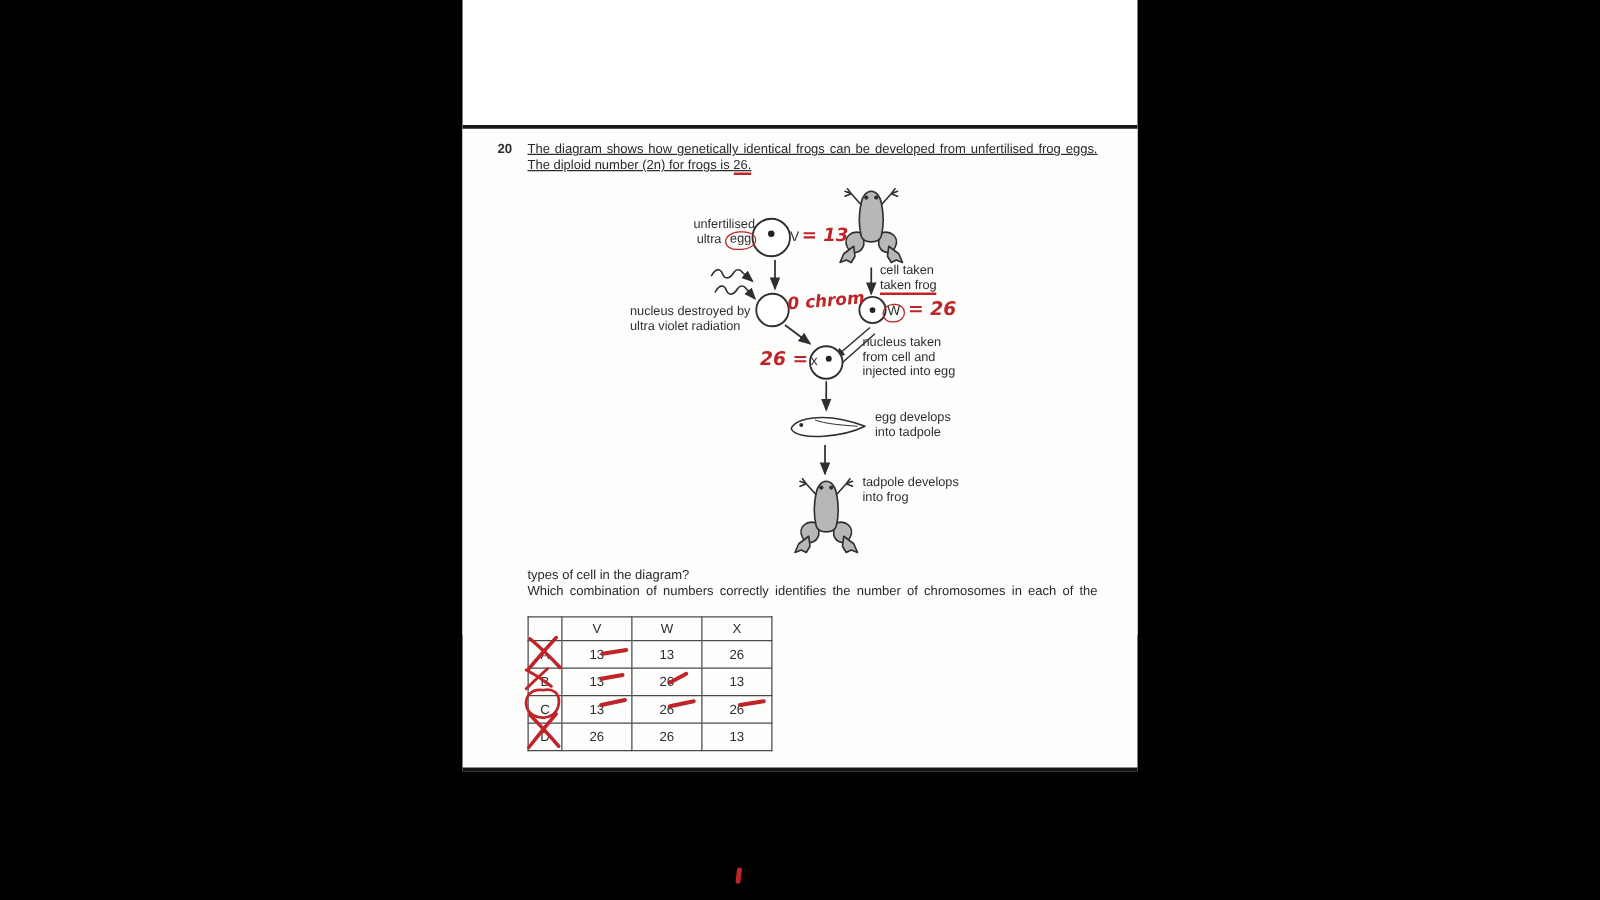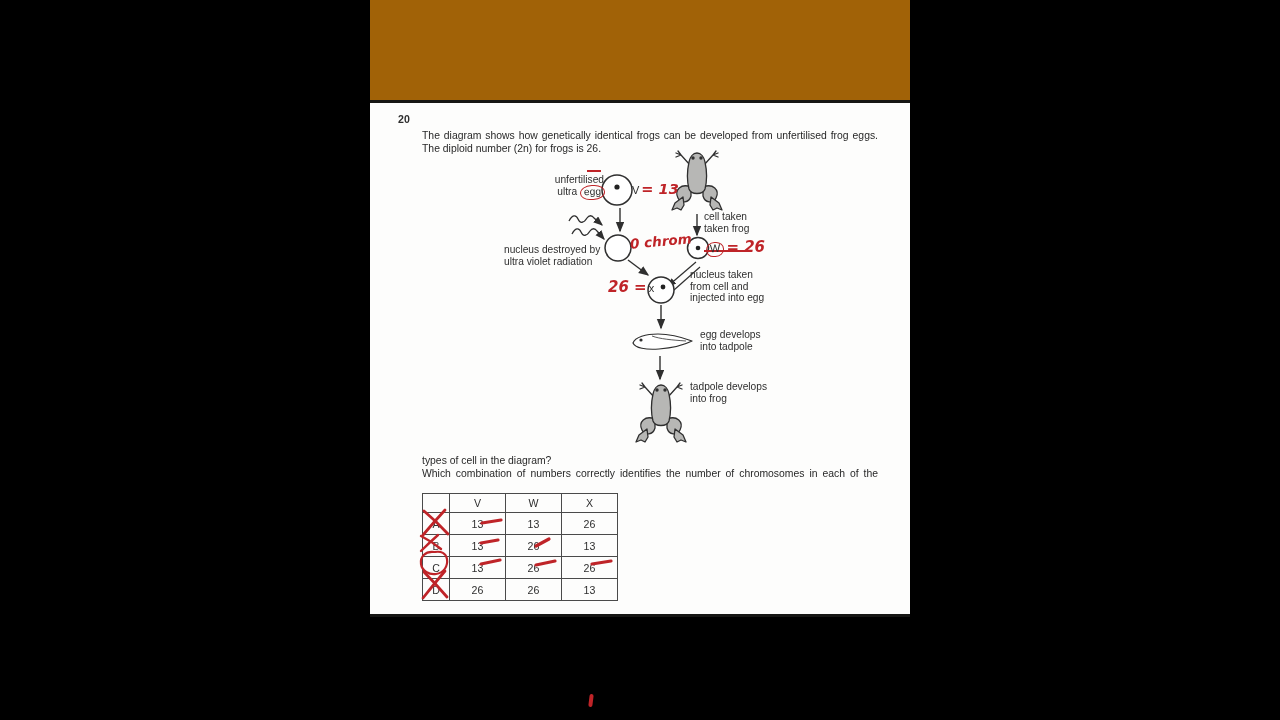--- a/index.html
+++ b/index.html
@@ -2,30 +2,30 @@
 <html><head>
 <meta charset="utf-8">
 <style>
   :root{
     --red:#bf2428;
     --ink:#2e2e2e;
   }
   html,body{margin:0;padding:0;background:#000;}
   .stage{position:relative;width:1280px;height:720px;background:#000;overflow:hidden;
          font-family:"Liberation Sans",sans-serif;color:var(--ink);}
-  .strip{position:absolute;left:370px;top:0;width:540px;height:508px;background:#a16207;}
+  .strip{position:absolute;left:370px;top:0;width:540px;height:508px;background:#ffffff;}
   .paper{position:absolute;left:0;top:100px;width:540px;height:517px;background:#fdfdfc;
          border-top:3px solid #161614;border-bottom:3px solid #161614;box-sizing:border-box;}
   .abs{position:absolute;}
   .ptext{font-size:10.2px;line-height:11.6px;color:var(--ink);}
   .qline{font-size:10.4px;line-height:13px;color:#282828;}
   .jline{text-align:justify;text-align-last:justify;}
   .qnum{font-weight:bold;font-size:10.6px;}
   .hw{font-family:"DejaVu Sans",sans-serif;font-style:italic;font-weight:700;color:var(--red);}
-  .redline{border-bottom:2.2px solid var(--red);padding-bottom:16px;}
+  .redline{border-bottom:2.2px solid var(--red);padding-bottom:0px;}
   .oval-red{display:inline-block;border:1.6px solid var(--red);
             border-radius:60% 55% 60% 50% / 70% 60% 65% 60%;
             padding:0 3px 1px 3px;margin:-2px -1px -1px 0;transform:rotate(-2deg);}
   .rt{text-align:right;}
   table.answers{border-collapse:collapse;font-size:10.6px;color:var(--ink);}
   table.answers td{border:1px solid #4a4a4a;text-align:center;padding:0;}
   table.answers .c0{width:26px;}
   table.answers .c1{width:55px;}
   table.answers .c2{width:55px;}
   table.answers .c3{width:55px;}
@@ -37,21 +37,21 @@
 </style>
 </head>
 <body>
 
 <div class="stage">
   <div class="strip">
 
     <div class="paper">
 
       <div class="abs qnum" style="left:28px;top:10px;">20</div>
-      <div class="abs" style="left:52px;top:26px;width:456px;">
+      <div class="abs" style="left:52px;top:10px;width:456px;text-decoration:underline;">
         <div class="qline jline">The diagram shows how genetically identical frogs can be developed from unfertilised frog eggs.</div>
         <div class="qline">
           <span>The diploid number (2n) for frogs is </span><span class="redline">26.</span>
         </div>
       </div>
 
       <svg class="abs" style="left:0;top:0;" width="540" height="517" viewBox="370 100 540 517">
         <defs>
           <marker id="ah" markerWidth="9" markerHeight="8" refX="6.5" refY="3" orient="auto">
             <path d="M0,0 L7.5,3 L0,6 Z" fill="#2f2f2f"></path>

